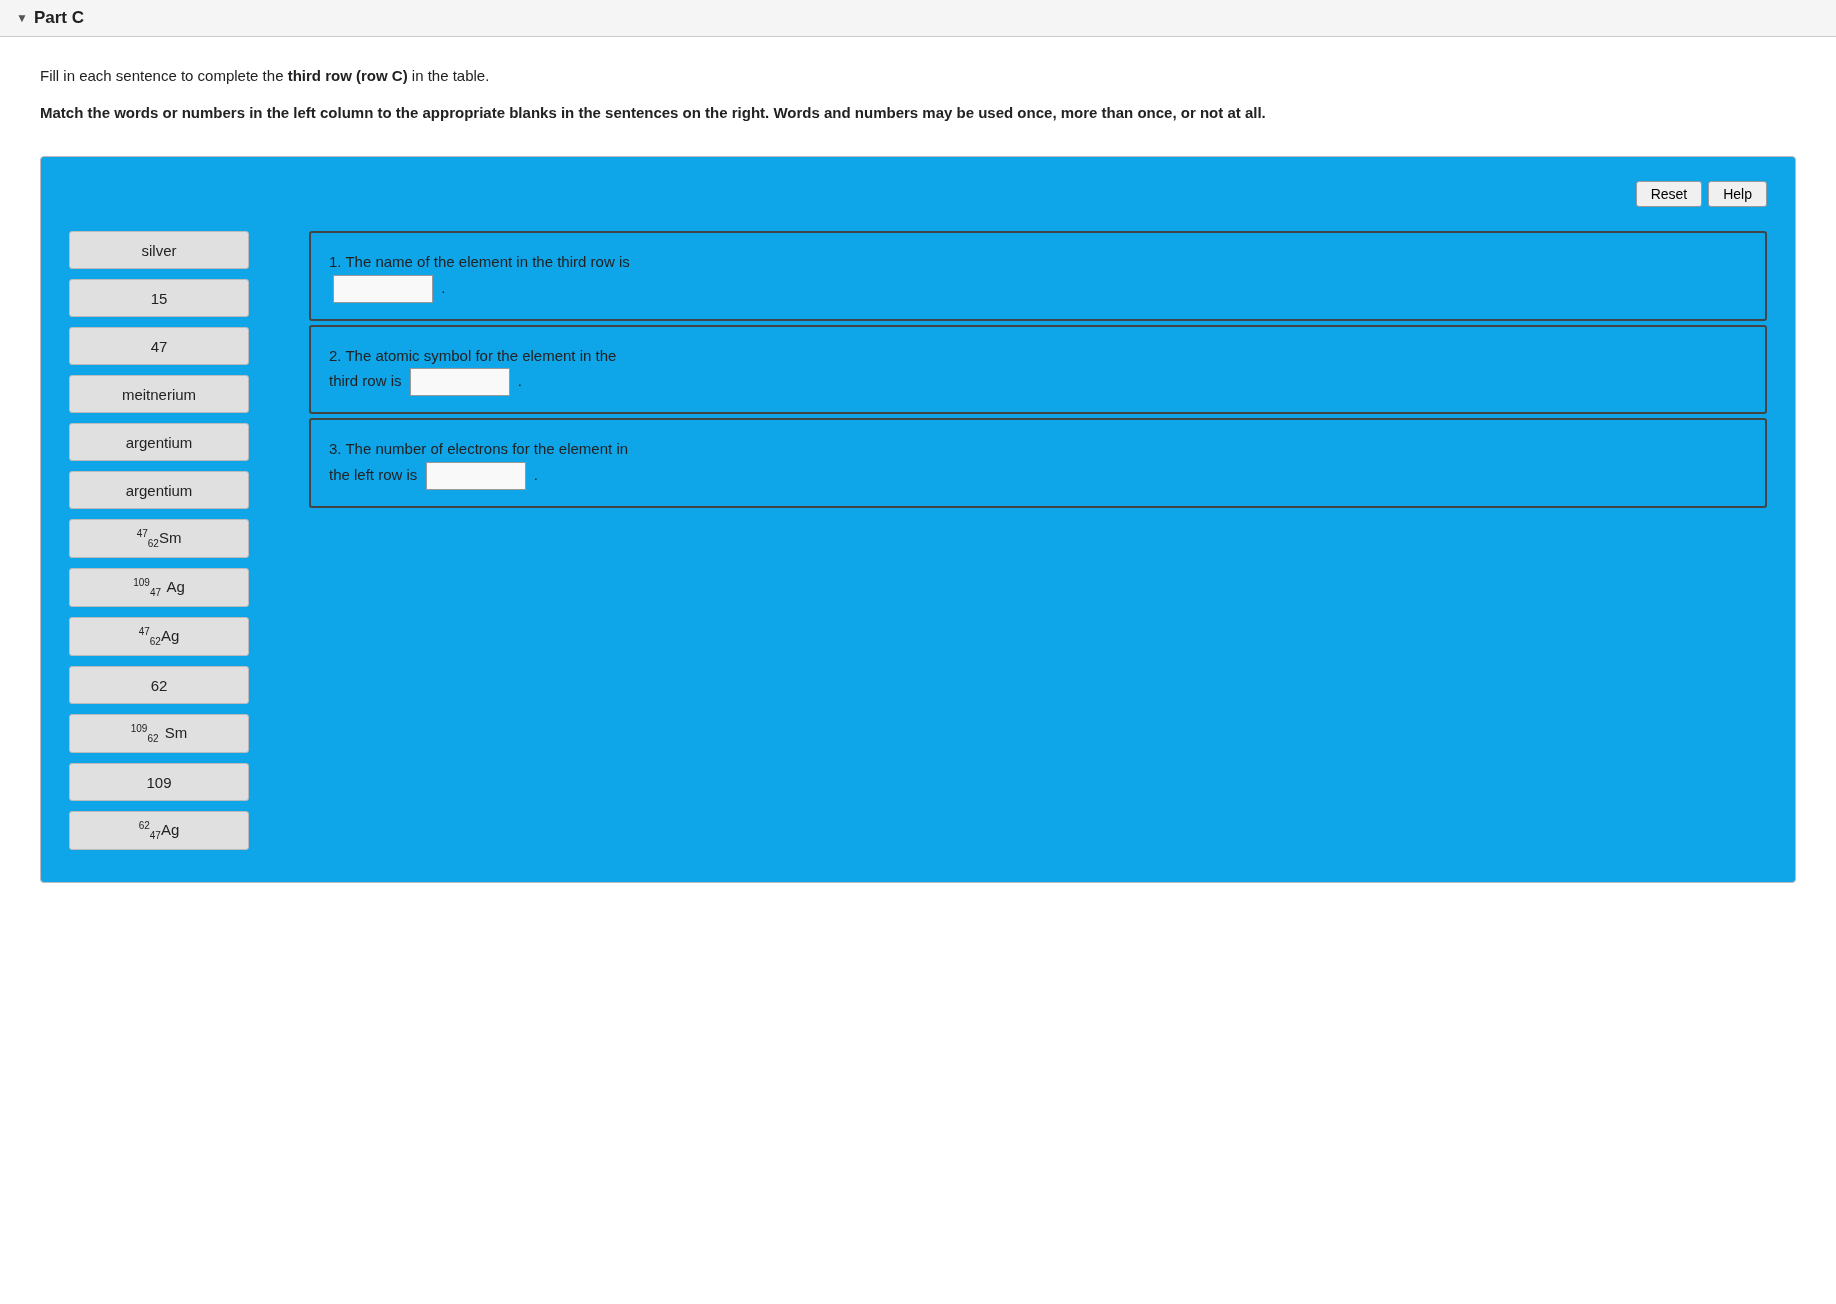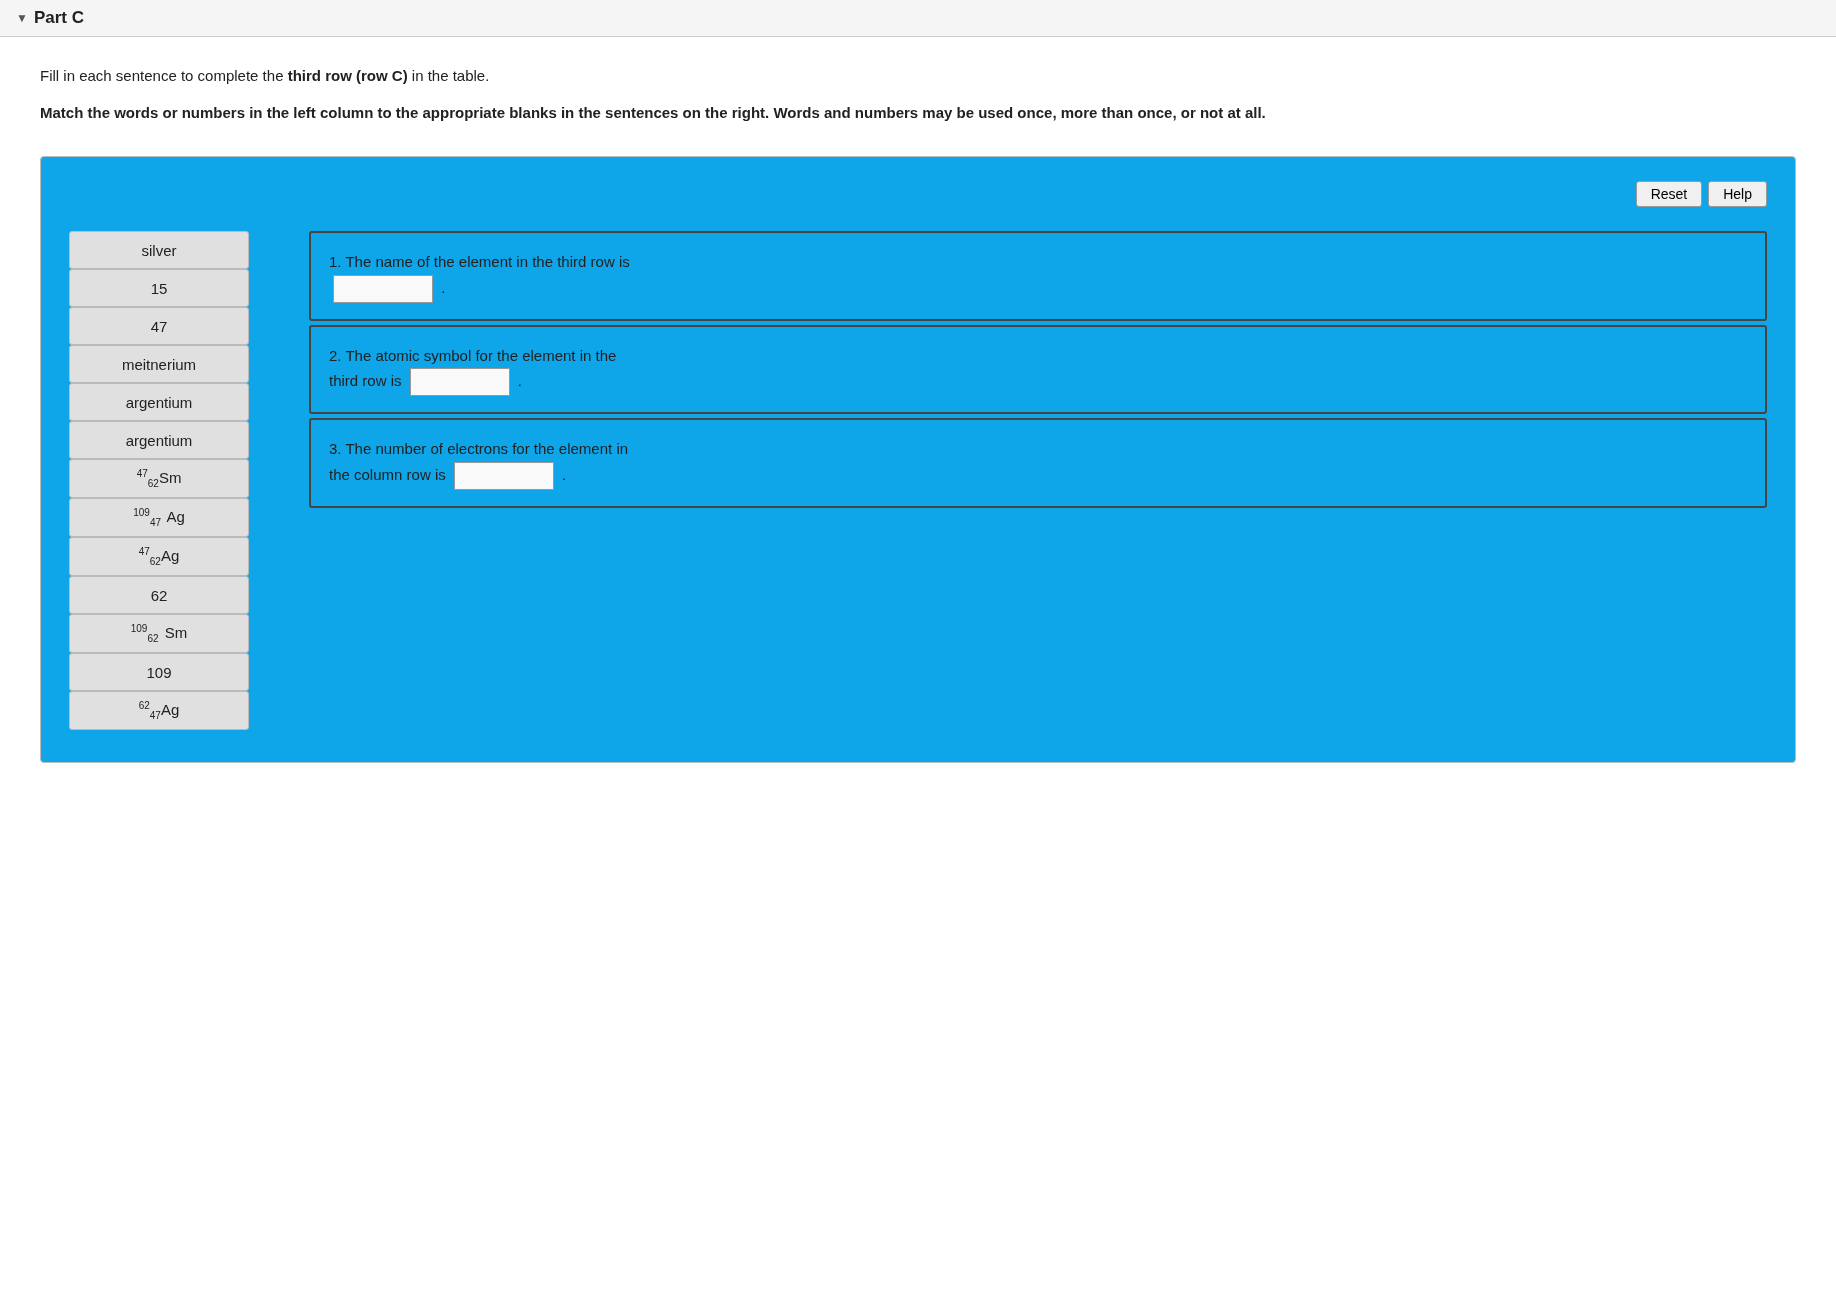--- a/index.html
+++ b/index.html
@@ -61,20 +61,21 @@
     }
     .two-col {
       display: flex;
       flex-direction: row;
       gap: 60px;
       align-items: flex-start;
     }
     .left-col {
       display: flex;
       flex-direction: column;
+      gap: 10px;
       min-width: 180px;
     }
     .word-card {
       background: #e0e0e0;
       border: 1px solid #bbb;
       border-radius: 3px;
       padding: 8px 16px;
       text-align: center;
       font-size: 15px;
       cursor: pointer;
@@ -189,21 +190,21 @@
           <span>2. The atomic symbol for the element in the</span>
           <br>
           <span>third row is </span>
           <input class="answer-blank" type="text" value="" style="">
           <span>.</span>
         </div>
 
         <div class="question-box">
           <span>3. The number of electrons for the element in</span>
           <br>
-          <span>the column row is </span>
+          <span>the left row is </span>
           <input class="answer-blank" type="text" value="" style="">
           <span>.</span>
         </div>
 
       </div>
     </div>
   </div>
 </div>
 
 </body></html>

